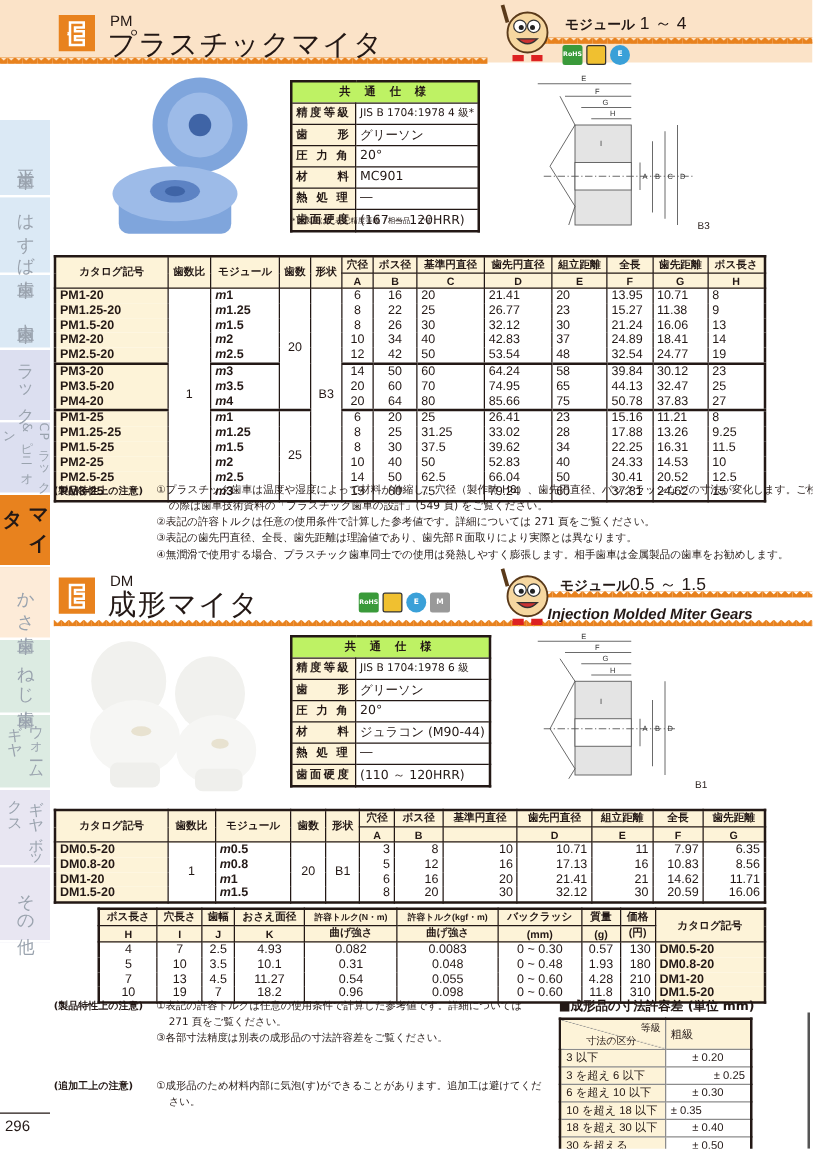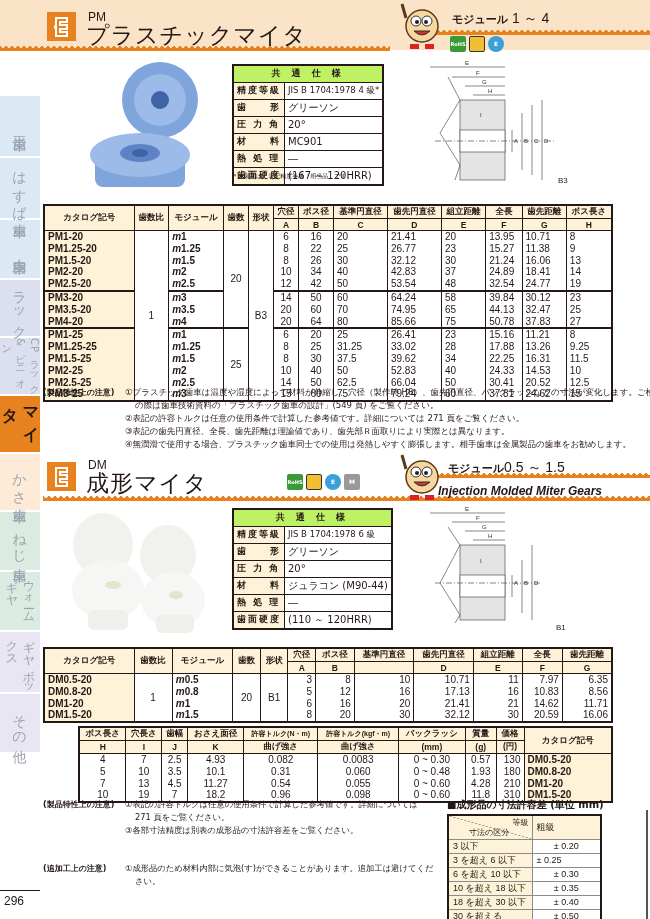--- a/index.html
+++ b/index.html
@@ -593,21 +593,21 @@
         <td class="c">0.57</td>
         <td class="r">130</td>
         <td class="cat">DM0.5-20</td>
       </tr>
       <tr>
         <td class="c">5</td>
         <td class="c">10</td>
         <td class="c">3.5</td>
         <td class="c">10.1</td>
         <td class="c">0.31</td>
-        <td class="c">0.060</td>
+        <td class="c">0.048</td>
         <td class="c">0 ~ 0.48</td>
         <td class="c">1.93</td>
         <td class="r">180</td>
         <td class="cat">DM0.8-20</td>
       </tr>
       <tr>
         <td class="c">7</td>
         <td class="c">13</td>
         <td class="c">4.5</td>
         <td class="c">11.27</td>
@@ -657,29 +657,29 @@
       <td class="k" style="">粗級</td>
     </tr>
     </tbody>
       <tbody id="tol-body">
         <tr>
           <td class="k">3 以下</td>
           <td style="text-align: center; margin-left: 20px;">± 0.20</td>
         </tr>
         <tr>
           <td class="k">3 を超え 6 以下</td>
-          <td style="text-align: left;">± 0.25</td>
+          <td style="text-align: right;">± 0.25</td>
         </tr>
         <tr>
           <td class="k">6 を超え 10 以下</td>
           <td style="text-align: center;">± 0.30</td>
         </tr>
         <tr>
           <td class="k">10 を超え 18 以下</td>
-          <td style="text-align: center;">± 0.35</td>
+          <td style="">± 0.35</td>
         </tr>
         <tr>
           <td class="k">18 を超え 30 以下</td>
           <td style="text-align: center;">± 0.40</td>
         </tr>
         <tr>
           <td class="k">30 を超える</td>
           <td style="text-align: center;">± 0.50</td>
         </tr>
       </tbody>

